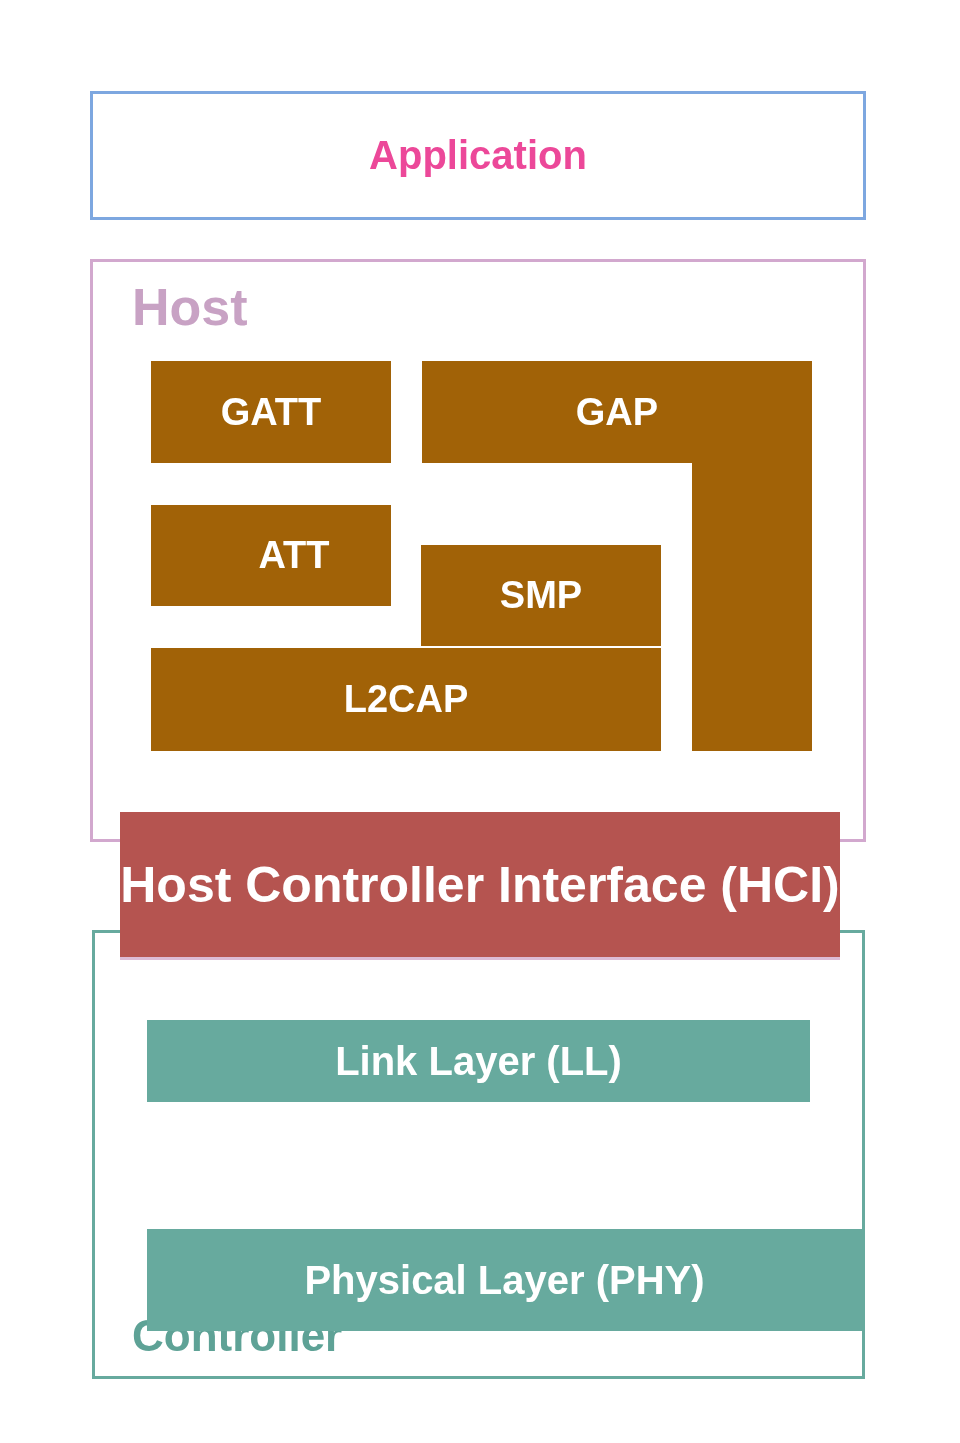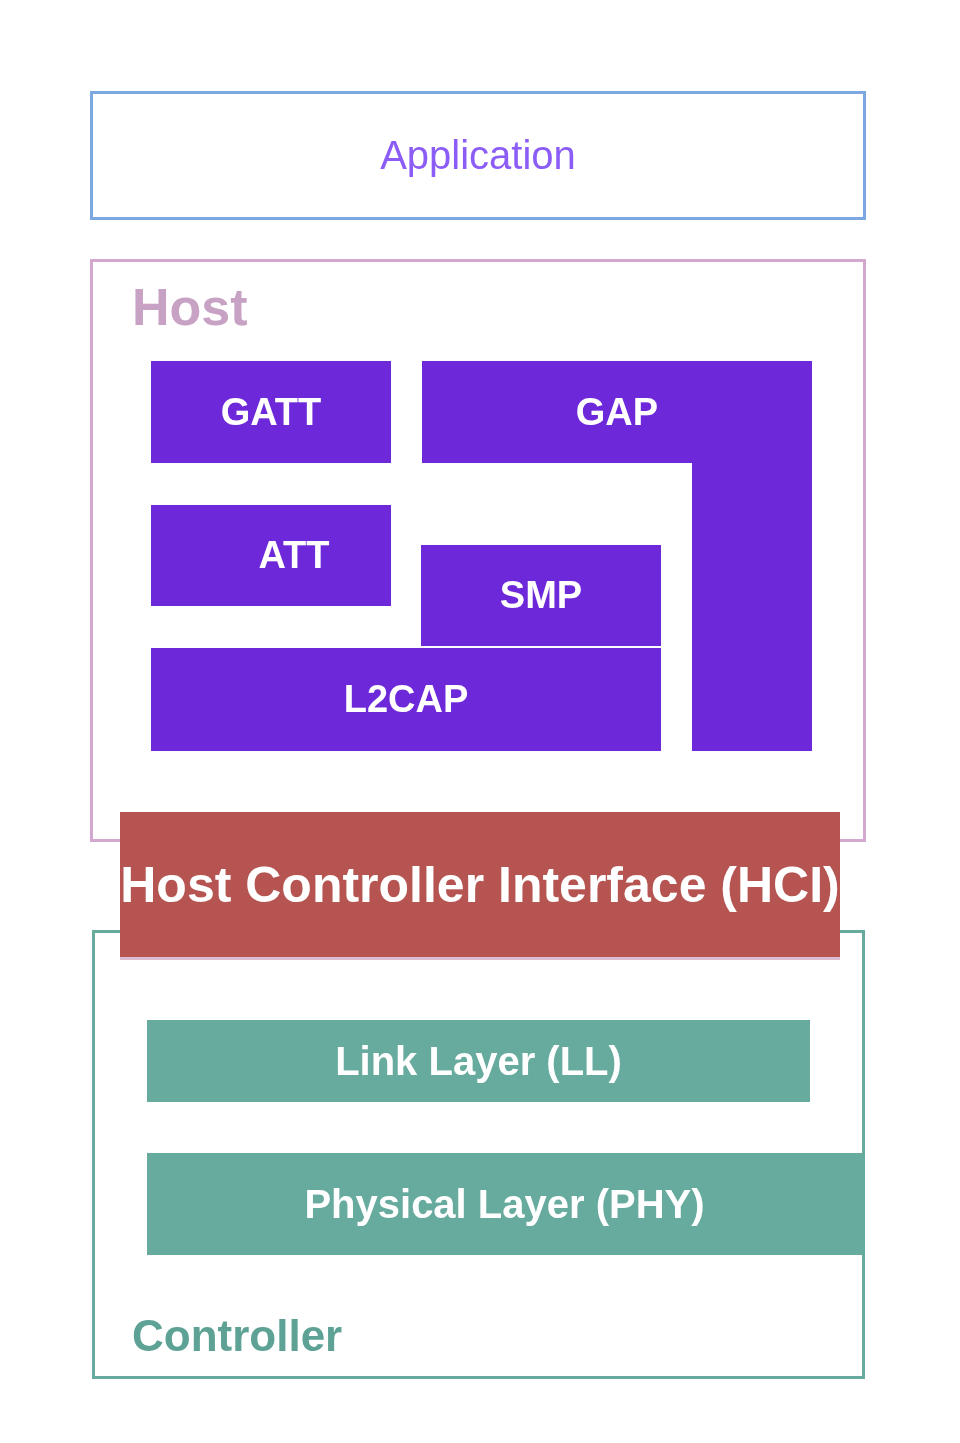--- a/index.html
+++ b/index.html
@@ -17,21 +17,21 @@
   }
   .abs { position: absolute; box-sizing: border-box; }
 
   
   .application-box {
     left: 90px; top: 91px; width: 776px; height: 129px;
     border: 3px solid #7da7e0;
     display: flex; align-items: center; justify-content: center;
   }
   .application-label {
-    color: #8b5cf6; font-size: 40px; font-weight: normal;
+    color: #ec4899; font-size: 40px; font-weight: bold;
   }
   .host-box {
     left: 90px; top: 259px; width: 776px; height: 583px;
     border: 3px solid #d2a8ce;
   }
   .host-label {
     left: 132px; top: 281px;
     color: #c8a2c4; font-size: 52px; font-weight: bold; line-height: 1;
   }
   .controller-box {
@@ -41,40 +41,40 @@
   .controller-label {
     left: 132px; top: 1314px;
     color: #5ea296; font-size: 44px; font-weight: bold; line-height: 1; text-align: center;
   }
 
   
   .pink-block, .teal-block, .hci-block {
     display: flex; align-items: center; justify-content: center;
     color: #ffffff; font-size: 38px; font-weight: bold;
   }
-  .pink-block { background: #6d28d9; }
+  .pink-block { background: #a16207; }
   .teal-block { background: #67aa9e; }
 
   .gatt-block  { left: 151px; top: 361px; width: 240px; height: 102px; }
   .gap-bar     { left: 422px; top: 361px; width: 390px; height: 102px; }
   .gap-column  { left: 692px; top: 462px; width: 120px; height: 289px; }
   .att-block   { left: 151px; top: 505px; width: 240px; height: 101px; padding-left: 46px; }
   .smp-block   { left: 421px; top: 505px; width: 240px; height: 101px; margin-top: 40px; }
   .l2cap-block { left: 151px; top: 648px; width: 510px; height: 103px; }
 
   .hci-block {
     left: 120px; top: 812px; width: 720px; height: 148px;
     background: #b55450;
     border-bottom: 3px solid #ddbbd5;
     z-index: 2;
     font-size: 50px;
   }
 
   .ll-block  { left: 147px; top: 1020px; width: 663px; height: 82px; font-size: 40px; }
-  .phy-block { left: 147px; top: 1153px; width: 715px; height: 102px; font-size: 40px; }
+  .phy-block { left: 147px; top: 1229px; width: 715px; height: 102px; font-size: 40px; }
 </style>
 </head>
 <body>
 
 <div class="canvas">
 
   <div class="abs application-box">
     <span class="application-label">Application</span>
   </div>
 

